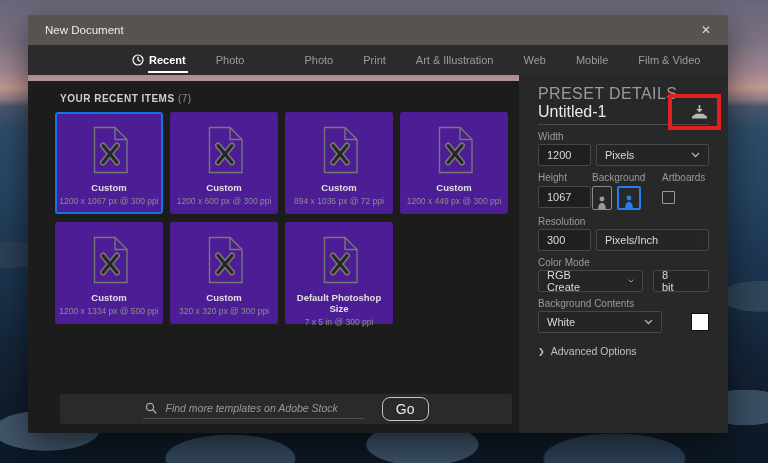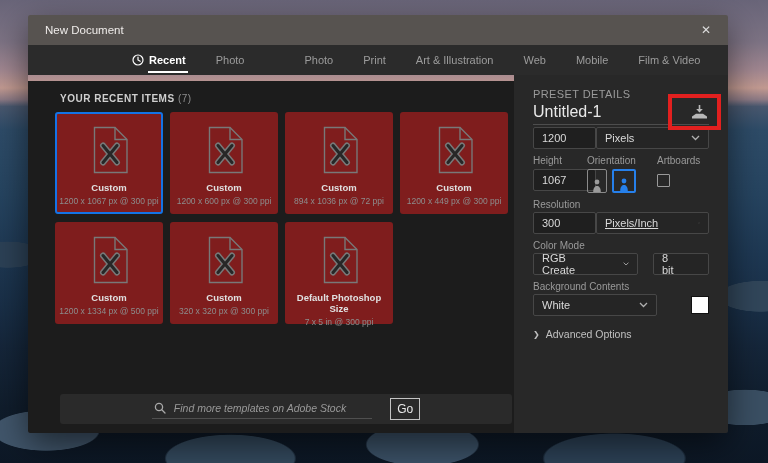--- a/index.html
+++ b/index.html
@@ -44,46 +44,46 @@
   .dlg-body { flex:1; display:flex; min-height:0; }
 
   
   .left { width:491px; background:#1c1c1c; position:relative;margin-top:6px; }
   .recent-heading { margin:12px 0 0 32px; font-size:10px; letter-spacing:.5px;
     font-weight:bold; color:#cfcfcf; }
   .recent-heading .count { color:#8f8f8f; font-weight:normal; }
 
   .grid { margin:8px 0 0 27px; display:grid;
     grid-template-columns:repeat(4,108px); grid-auto-rows:102px; gap:8px 7px; }
-  .card { background:#7f1d1d; border-radius:3px; display:flex; flex-direction:column;
+  .card { background:#4c1d95; border-radius:3px; display:flex; flex-direction:column;
     align-items:center; padding-top:12px; border:2px solid transparent; }
   .card.selected { border-color:#1473e6; }
   .doc-icon { flex:0 0 auto; }
   .card .name { margin-top:8px; font-size:9.5px; font-weight:bold; color:#e0e0e0; text-align:center; }
   .card .dims { margin-top:3px; font-size:8.5px; color:#8d8d8d; text-align:center; }
 
   .searchbar { position:absolute; left:32px; bottom:9px; width:452px; height:30px;
     background:#2a2a2a; border-radius:3px; display:flex; align-items:center; justify-content:center; }
   .search-field { display:flex; align-items:center; gap:8px;
     border-bottom:1px solid #4f4f4f; padding:2px 26px 4px 2px; }
   .search-field .ph { font-size:10.5px; font-style:italic; color:#999999; white-space:nowrap; }
-  .go-btn { margin-left:18px; border:1px solid #c4c4c4; border-radius:0; color:#e8e8e8;
-    font-size:12px; padding:3px 6px; background:transparent; }
+  .go-btn { margin-left:18px; border:1px solid #c4c4c4; border-radius:8px; color:#e8e8e8;
+    font-size:14px; padding:3px 13px; background:transparent; }
 
   
   .panel { flex:1; background:#282828; position:relative; padding:14px 19px 0 19px; }
-  .panel-heading { font-size:11px; color:#9a9a9a; letter-spacing:.4px; line-height:10px; }
+  .panel-heading { font-size:16px; color:#9a9a9a; letter-spacing:.4px; line-height:10px; }
   .name-row { margin-top:2px; height:24px; display:flex; align-items:center;
     justify-content:space-between; border-bottom:1px solid #4d4d4d; padding-bottom:2px; }
   .doc-name { font-size:16px; color:#e8e8e8; }
   .label { font-size:10px; color:#9a9a9a; line-height:10px; margin-top:7px; white-space:nowrap; }
   .row { margin-top:2px; display:flex; align-items:flex-start; justify-content:space-between; }
   .field { height:22px; background:#1f1f1f; border:1px solid #474747; border-radius:2px;
     color:#dadada; font-size:11px; display:flex; align-items:center; padding:0 8px; }
-  .field.num { width:63px; }
+  .field.num { width:53px; }
   .dropdown { height:22px; background:#252525; border:1px solid #474747; border-radius:2px;
     color:#dadada; font-size:11px; display:flex; align-items:center;
     justify-content:space-between; padding:0 8px;gap:40px; }
   .labels3 { display:flex; margin-top:7px; }
   .labels3 .label { margin-top:0; }
   .l-h { width:54px; } .l-o { width:70px; }
   .hrow { margin-top:3px; display:flex; align-items:flex-start; }
   .hcol { width:54px; } .ocol { width:70px; display:flex; gap:5px; }
   .orient-box { width:20px; height:24px; border:1px solid #8a8a8a; border-radius:2px;
     display:flex; align-items:flex-end; justify-content:center; }
@@ -254,33 +254,34 @@
 
         <div class="name-row">
           <span class="doc-name">Untitled-1</span>
           <svg width="19" height="16" viewBox="0 0 19 16">
             <path d="M9.5 1 V7.2" stroke="#b8b8b8" stroke-width="1.6"></path>
             <path d="M6.2 5 L9.5 8.4 L12.8 5 Z" fill="#b8b8b8"></path>
             <path d="M2 12.5 L6 9.8 H13 L17 12.5 V14.5 H2 Z" fill="#b8b8b8"></path>
           </svg>
         </div>
 
+        <div class="label">Width</div>
         <div class="row">
           <div class="field num">1200</div>
           <div class="dropdown" style="width:113px;">
             <span>Pixels</span>
             <svg width="9" height="6" viewBox="0 0 9 6">
               <path d="M1 1 L4.5 4.5 L8 1" fill="none" stroke="#b0b0b0" stroke-width="1.3"></path>
             </svg>
           </div>
         </div>
 
         <div class="labels3">
           <div class="label l-h">Height</div>
-          <div class="label l-o">Orientation</div>
+          <div class="label l-o">Background</div>
           <div class="label">Artboards</div>
         </div>
         <div class="hrow">
           <div class="hcol">
             <div class="field num">1067</div>
           </div>
           <div class="ocol">
             <div class="orient-box">
               <svg width="10" height="14" viewBox="0 0 10 14">
                 <circle cx="5" cy="4" r="2.4" fill="#9a9a9a"></circle>
@@ -293,21 +294,21 @@
                 <path d="M1.2 14 C1.2 9.8 3 8 5 8 C7 8 8.8 9.8 8.8 14 Z" fill="#2680eb"></path>
               </svg>
             </div>
           </div>
           <div class="checkbox"></div>
         </div>
 
         <div class="label">Resolution</div>
         <div class="row">
           <div class="field num">300</div>
-          <div class="dropdown" style="width:113px;text-decoration:underline;">
+          <div class="dropdown" style="width:113px;">
             <span>Pixels/Inch</span>
             <svg width="9" height="6" viewBox="0 0 9 6">
               <path d="M1 1 L4.5 4.5 L8 1" fill="none" stroke="#b0b0b0" stroke-width="1.3"></path>
             </svg>
           </div>
         </div>
 
         <div class="label">Color Mode</div>
         <div class="row">
           <div class="dropdown" style="width:105px;">

